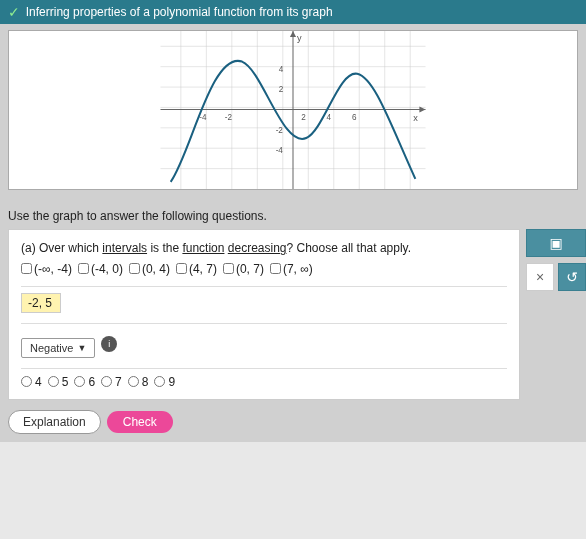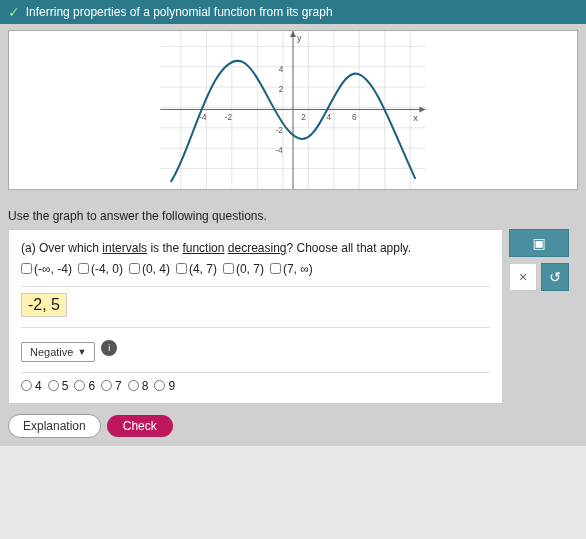--- a/index.html
+++ b/index.html
@@ -44,21 +44,21 @@
     .question-label {
       font-size: 12px;
       color: #222;
       padding: 3px 8px 6px 8px;
       margin-top: 12px;
     }
     .main-panel {
       display: flex;
       flex-direction: row;
       gap: 6px;
-      padding: 0 17px 6px 8px;
+      padding: 0 0 6px 8px;
     }
     .questions-box {
       background: white;
       border: 1px solid #ccc;
       flex: 1;
       padding: 10px 12px;
       font-size: 12px;
       color: #222;
     }
     .question-block {
@@ -88,21 +88,21 @@
     }
     .checkbox-item input[type="checkbox"] {
       width: 11px;
       height: 11px;
       margin: 0;
     }
     .answer-box {
       background: #fff3b0;
       border: 1px solid #ccc;
       padding: 2px 6px;
-      font-size: 16px;
+      font-size: 12px;
       color: #222;
       display: inline-block;
       min-width: 40px;
     }
     .dropdown-btn {
       background: white;
       border: 1px solid #999;
       padding: 3px 8px;
       font-size: 11px;
       color: #333;
@@ -194,21 +194,21 @@
       background: white;
       border: 1px solid #999;
       border-radius: 14px;
       padding: 4px 14px;
       font-size: 12px;
       color: #333;
       cursor: pointer;
       text-align: center;
     }
     .check-btn {
-      background: #be185d;
+      background: #ec4899;
       border: none;
       border-radius: 14px;
       padding: 4px 16px;
       font-size: 12px;
       color: white;
       cursor: pointer;
     }
     .divider {
       border: none;
       border-top: 1px solid #ddd;

